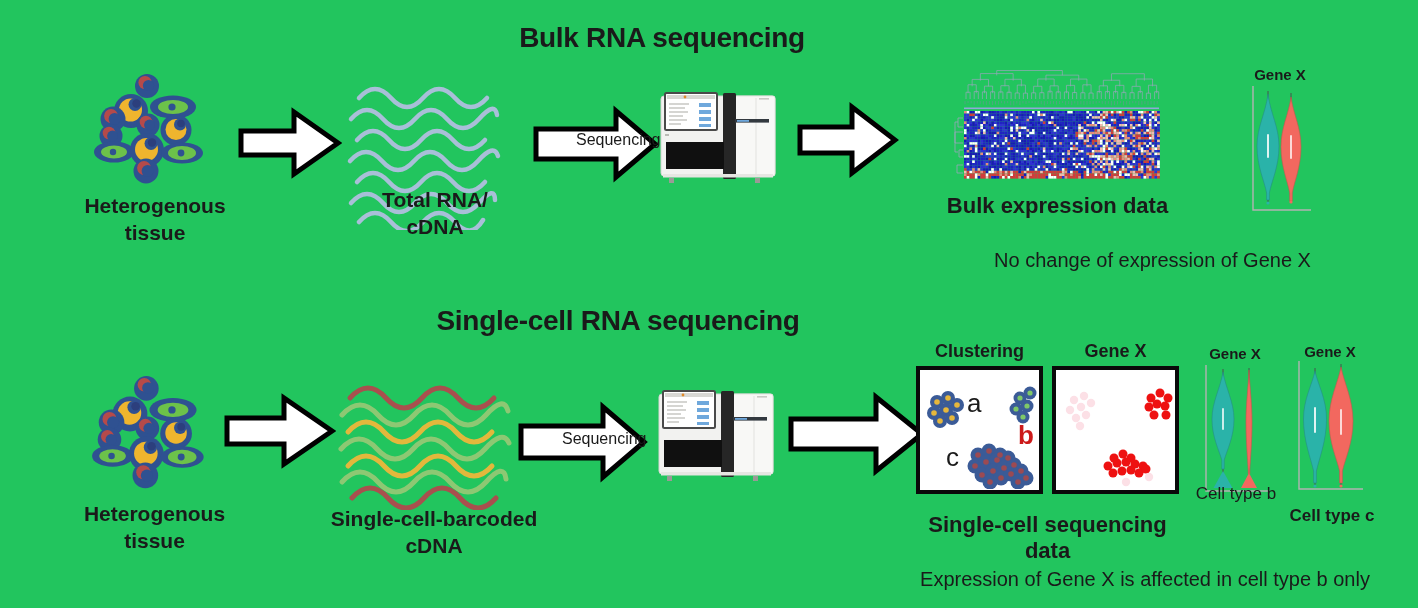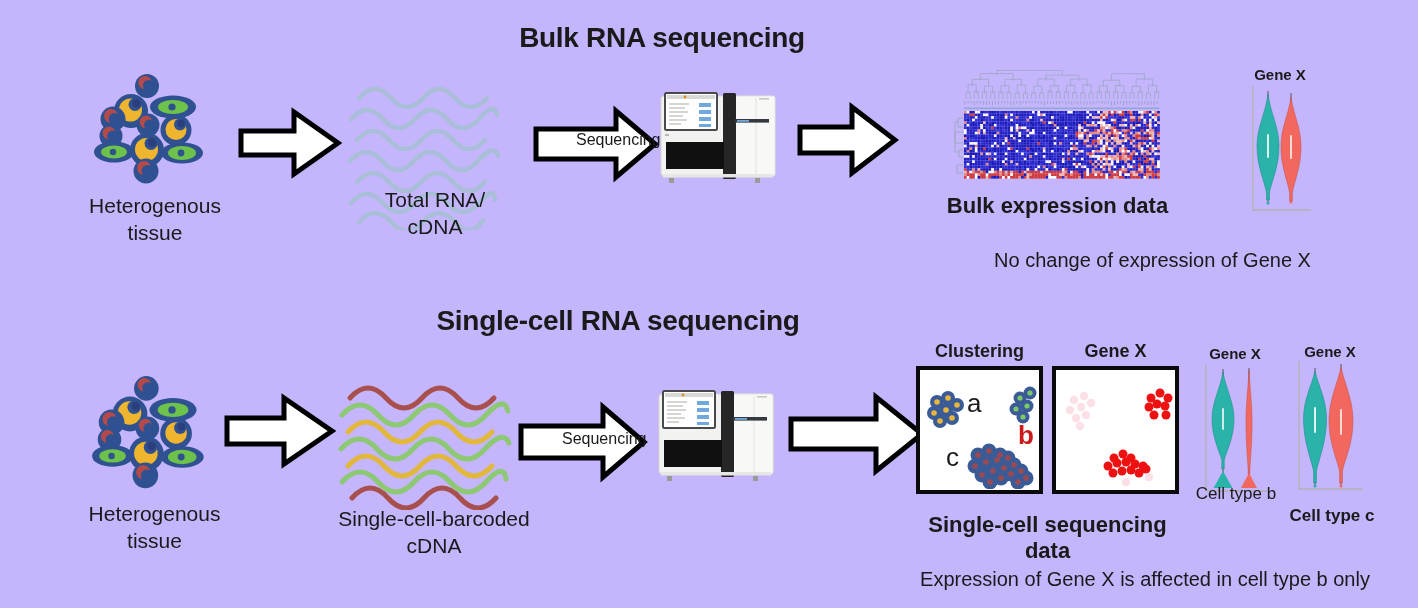--- a/index.html
+++ b/index.html
@@ -1,23 +1,23 @@
 <!DOCTYPE html>
 <html><head>
 <meta charset="utf-8">
 <style>
   * { margin:0; padding:0; box-sizing:border-box; }
   html,body { background:#ffffff; }
   #stage {
     position:relative; width:1418px; height:608px; overflow:hidden;
-    background:#c4b5fd; font-family:"Liberation Sans", sans-serif; color:#1a1a1a;
+    background:#22c55e; font-family:"Liberation Sans", sans-serif; color:#1a1a1a;
   }
   .abs { position:absolute; }
   .section-title { font-size:28px; font-weight:700; text-align:center; letter-spacing:-0.3px; }
-  .caption-bold { font-size:21px; font-weight:400; text-align:center; line-height:1.3; }
+  .caption-bold { font-size:21px; font-weight:700; text-align:center; line-height:1.3; }
   .caption-bold-lg { font-size:22px; font-weight:700; text-align:center; }
   .panel-title { font-size:18px; font-weight:700; text-align:center; }
   .violin-title { font-size:15px; font-weight:700; text-align:center; }
   .violin-caption { font-size:17px; font-weight:400; text-align:center; }
   .note { font-size:20px; font-weight:400; text-align:center; }
   .seq-label { font-size:16px; font-weight:400; text-align:left; white-space:nowrap;margin-left:42px; }
   .panel { border:4.5px solid #0a0a0a; background:#ffffff; }
   .cluster-letter { font-size:26px; line-height:1; }
   .cluster-letter.red { color:#cc1a1a; font-weight:600; }
   svg { display:block; }

